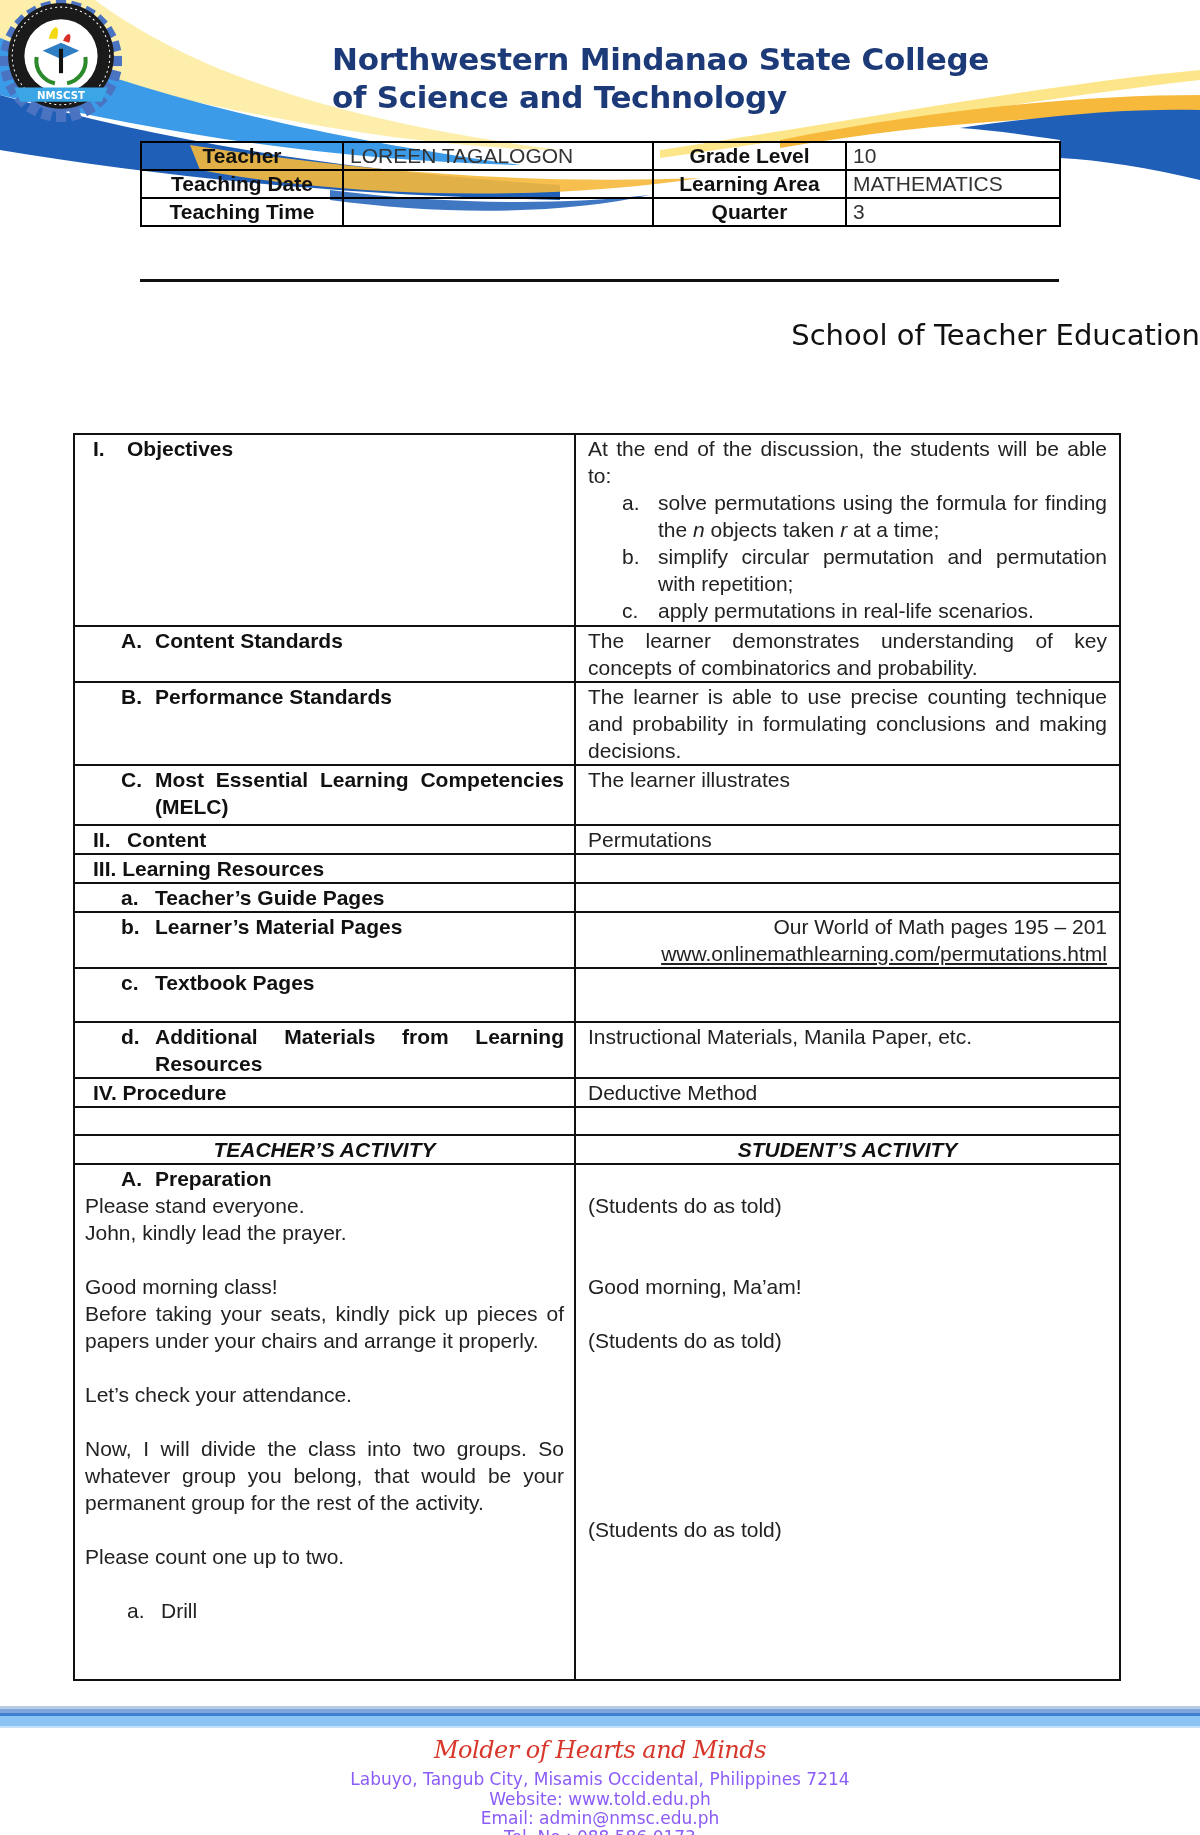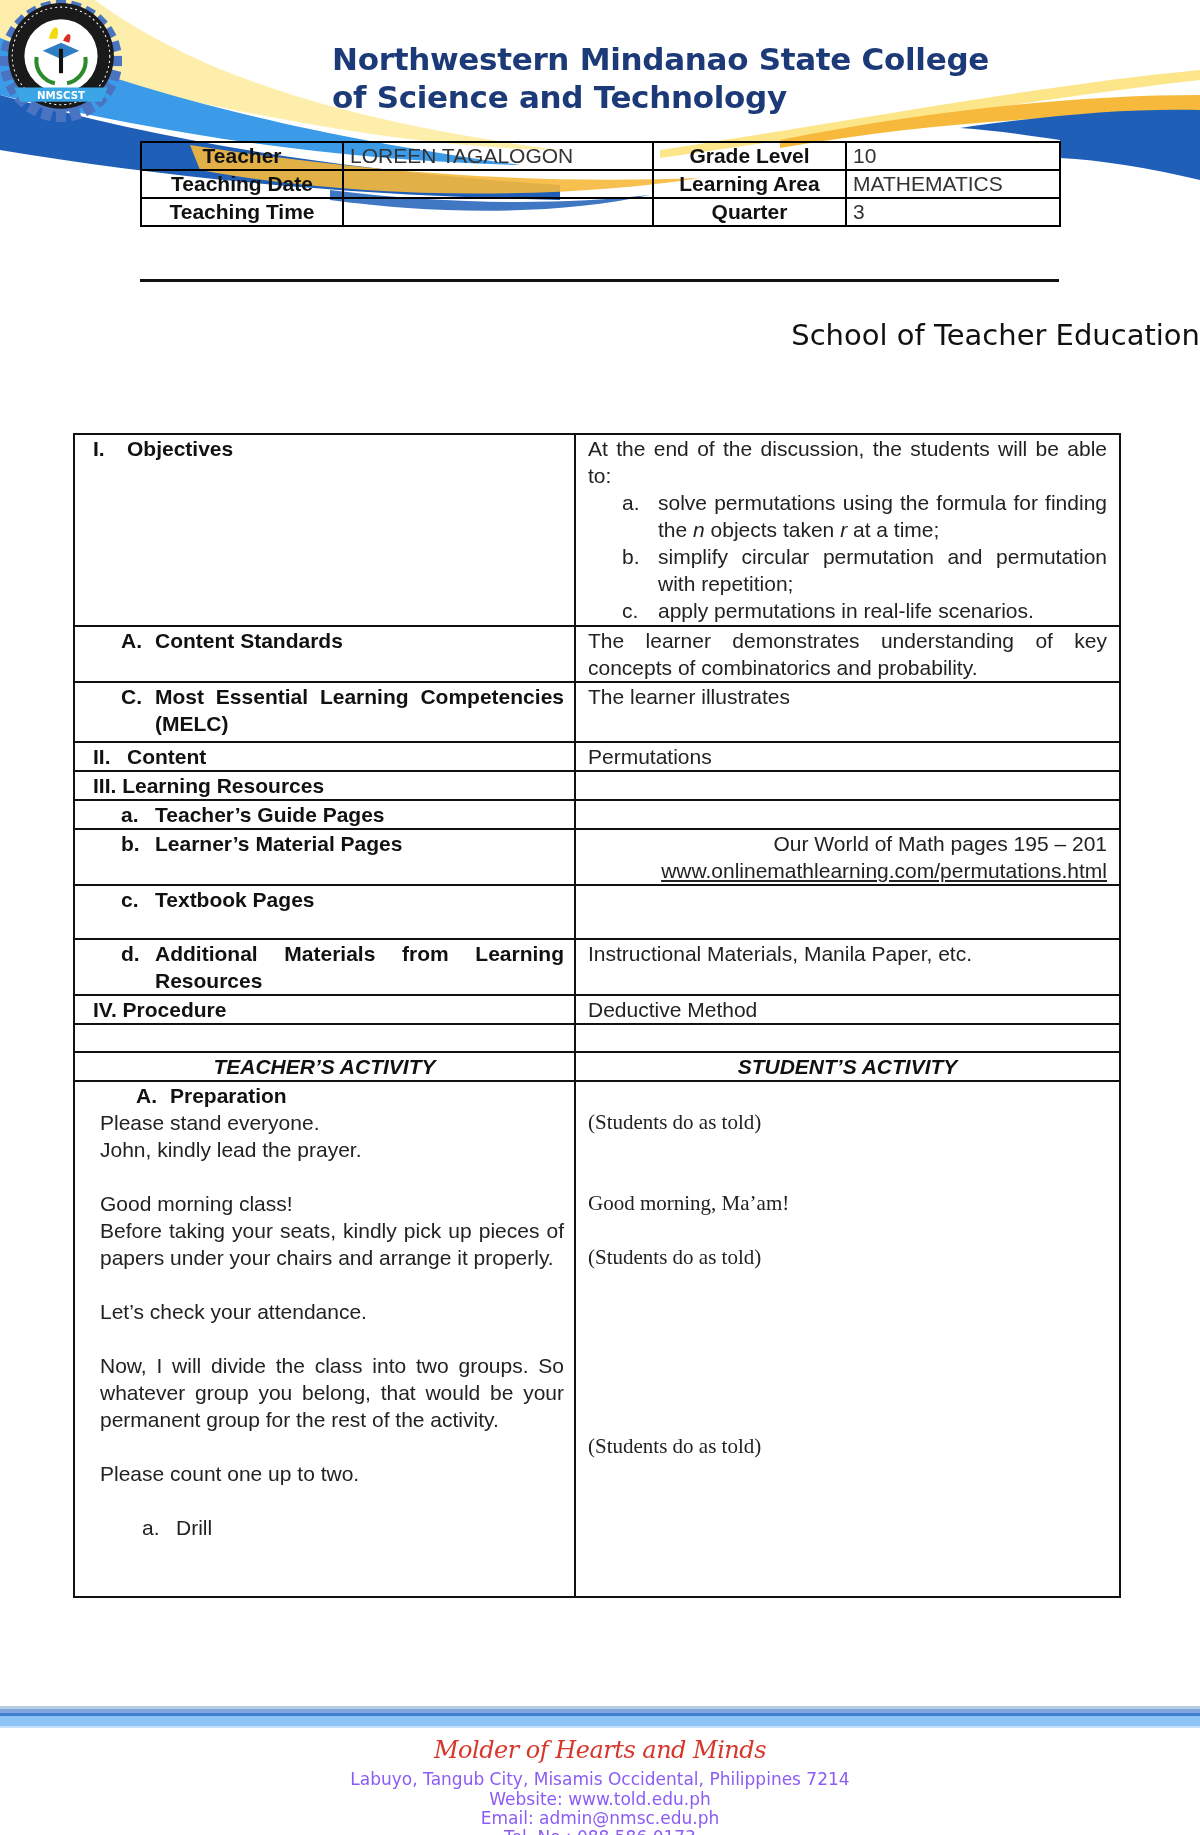--- a/index.html
+++ b/index.html
@@ -53,21 +53,21 @@
   .main-table td.center { text-align: center; font-weight: bold; }
   .marker { display: inline-block; width: 34px; }
   .hang { display: flex; }
   .hang .marker { flex: 0 0 auto; width: 34px; }
   .hang .txt { flex: 1; text-align: justify; }
   .obj-list { padding-left: 34px; }
   .obj-list .hang .marker { width: 36px; }
   .link { text-decoration: underline; color: #222; }
   .justify { text-align: justify; }
   .gap { height: 27px; }
-  .proc td.left { font-weight: normal; padding-left: 25px; color: #222; }
+  .proc td.left { font-weight: normal; padding-left: 10px; color: #222; }
   .proc .prep-head { font-weight: bold; color: #111; padding-left: 36px; }
   .drill { padding-left: 42px; }
 
   
   .footer-band { position: absolute; left: 0; top: 1706px; width: 1200px; height: 22px; }
   .footer-band .b1 { height: 3px; background: #b7cde6; }
   .footer-band .b2 { height: 4px; background: #7ea6dc; }
   .footer-band .b3 { height: 3px; background: #3f7fd0; }
   .footer-band .b4 { height: 10px; background: #8dc4f6; }
   .footer-band .b5 { height: 2px; background: #c7e1fa; }
@@ -225,20 +225,26 @@
     </td>
   </tr>
 
   <tr style="height:55px;">
     <td class="left sub">
       <span class="marker">A.</span><span>Content Standards</span>
     </td>
     <td class="right">The learner demonstrates understanding of key concepts of combinatorics and probability.</td>
   </tr>
 
+  <tr style="height:82px;">
+    <td class="left sub">
+      <span class="marker">B.</span><span>Performance Standards</span>
+    </td>
+    <td class="right">The learner is able to use precise counting technique and probability in formulating conclusions and making decisions.</td>
+  </tr>
 
   <tr style="height:60px;">
     <td class="left sub">
       <div class="hang">
             <span class="marker">C.</span>
             <span class="txt">Most Essential Learning Competencies (MELC)</span>
           </div>
     </td>
     <td class="right" style="text-align:left;">The learner illustrates</td>
   </tr>
@@ -318,21 +324,21 @@
       <div class="justify">Before taking your seats, kindly pick up pieces of papers under your chairs and arrange it properly.</div>
       <div class="gap"></div>
       <div class="justify">Let’s check your attendance.</div>
       <div class="gap"></div>
       <div class="justify">Now, I will divide the class into two groups. So whatever group you belong, that would be your permanent group for the rest of the activity.</div>
       <div class="gap"></div>
       <div class="justify">Please count one up to two.</div>
       <div class="gap"></div>
       <div class="drill"><span class="marker">a.</span><span>Drill</span></div>
     </td>
-    <td class="right" style="text-align:left;font-family:Liberation Serif, serif;">
+    <td class="right" style="text-align:left;">
       <div class="gap"></div>
       <div>(Students do as told)</div>
       <div class="gap"></div>
       <div class="gap"></div>
       <div>Good morning, Ma’am!</div>
       <div class="gap"></div>
       <div>(Students do as told)</div>
       <div class="gap"></div>
       <div class="gap"></div>
       <div class="gap"></div>

